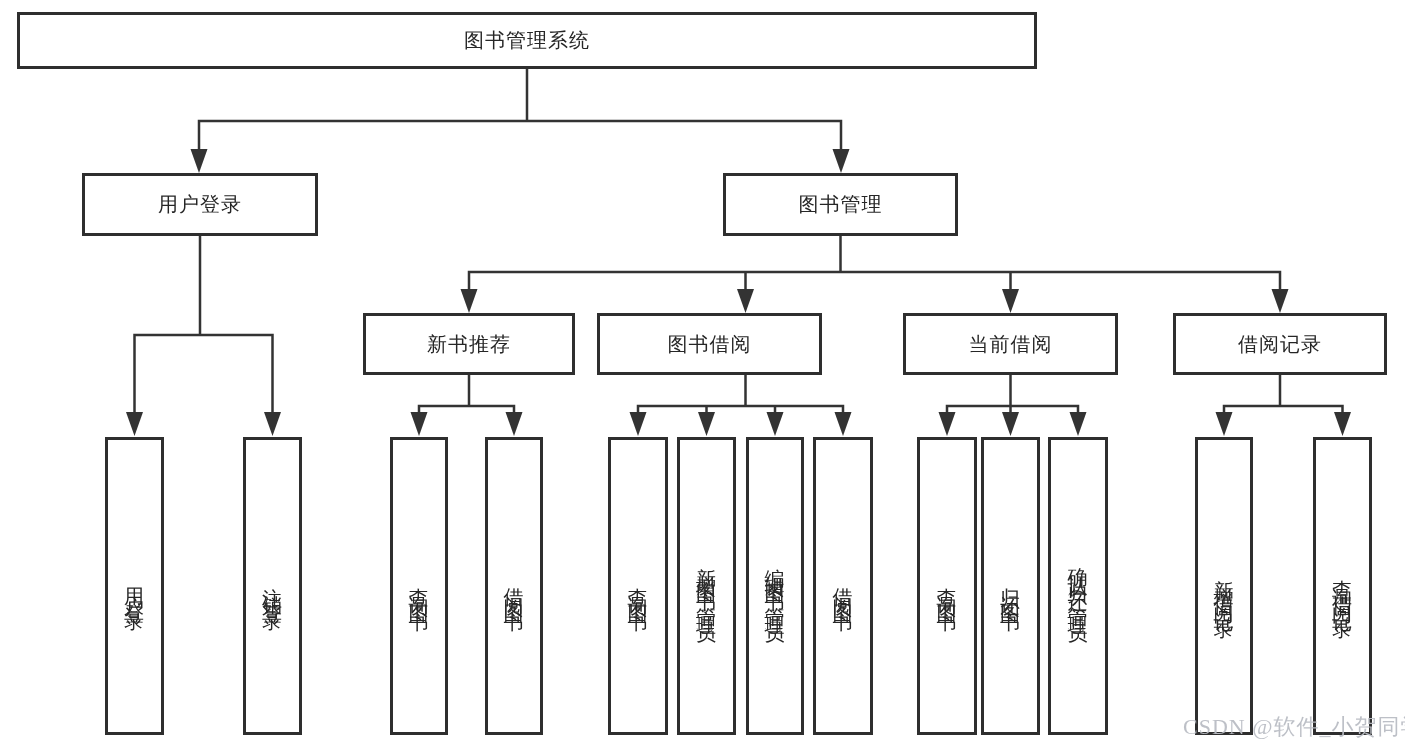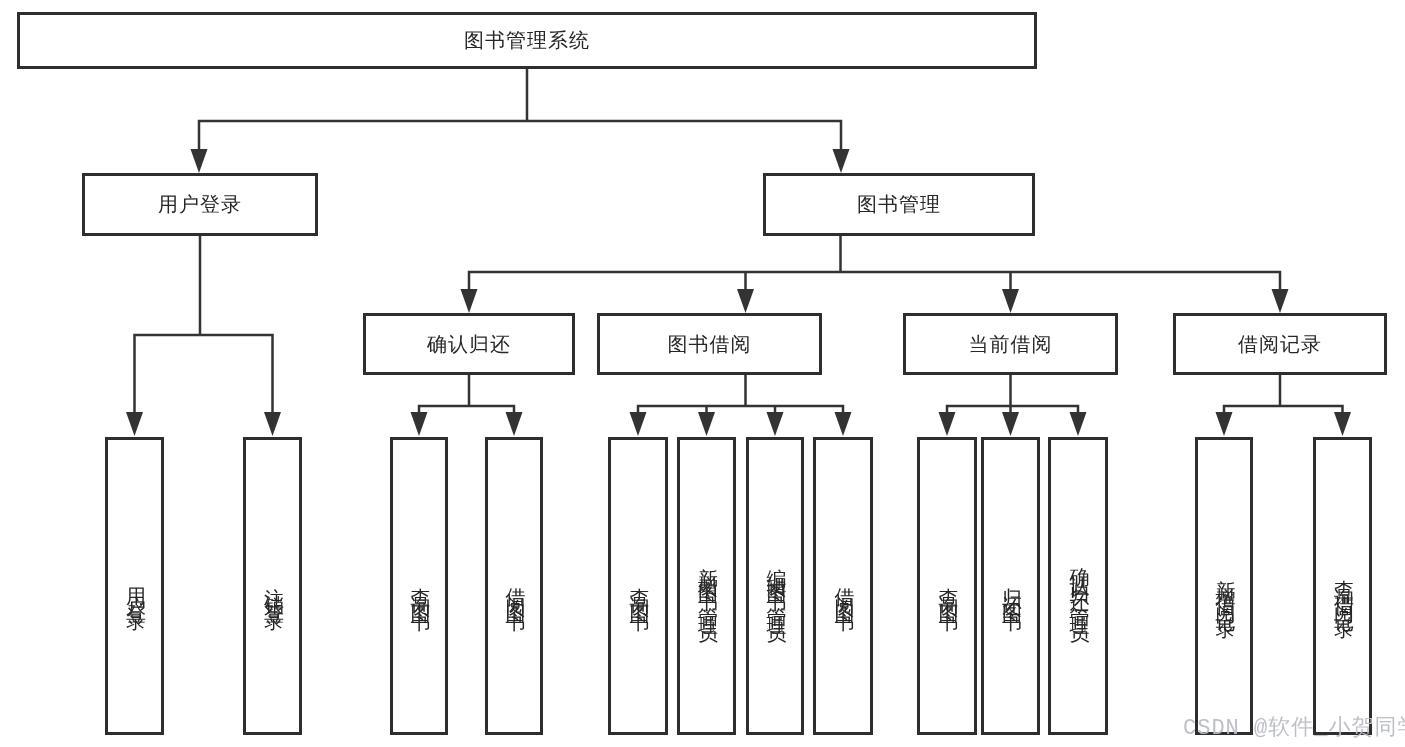--- a/index.html
+++ b/index.html
@@ -1,20 +1,20 @@
 <!DOCTYPE html>
 <html><head>
 <meta charset="utf-8">
 <style>
   html,body{margin:0;padding:0;background:#ffffff;}
   #canvas{
     position:relative;
     width:1405px;height:747px;
     background:#ffffff;
-    font-family:Liberation Mono, monospace;
+    font-family:Liberation Serif, serif;
     overflow:hidden;
   }
   #connectors{position:absolute;left:0;top:0;width:1405px;height:747px;}
   .box{
     position:absolute;
     box-sizing:border-box;
     border:3px solid #2e2e2e;
     background:#ffffff;
     display:flex;
     align-items:center;
@@ -100,23 +100,23 @@
       <polygon points="1002,412 1019,412 1010.5,436"></polygon>
       <polygon points="1069.5,412 1086.5,412 1078,436"></polygon>
       <polygon points="1215.5,412 1232.5,412 1224,436"></polygon>
       <polygon points="1334,412 1351,412 1342.5,436"></polygon>
     </g>
   </svg>
 
   <div class="box" style="left:17px;top:12px;width:1020px;height:57px;">图书管理系统</div>
 
   <div class="box" style="left:82px;top:173px;width:236px;height:63px;">用户登录</div>
-  <div class="box" style="left:723px;top:173px;width:272px;height:63px;margin-left:40px;">图书管理</div>
+  <div class="box" style="left:723px;top:173px;width:235px;height:63px;">图书管理</div>
 
-  <div class="box" style="left:363px;top:313px;width:212px;height:62px;">确认归还</div>
+  <div class="box" style="left:363px;top:313px;width:212px;height:62px;">新书推荐</div>
   <div class="box" style="left:597px;top:313px;width:225px;height:62px;">图书借阅</div>
   <div class="box" style="left:903px;top:313px;width:215px;height:62px;">当前借阅</div>
   <div class="box" style="left:1173px;top:313px;width:214px;height:62px;">借阅记录</div>
 
   <div class="box v-label" style="left:105px;top:437px;width:59px;height:298px;">用户登录</div>
   <div class="box v-label" style="left:243px;top:437px;width:59px;height:298px;">注销登录</div>
   <div class="box v-label" style="left:390px;top:437px;width:58px;height:298px;">查询图书</div>
   <div class="box v-label" style="left:485px;top:437px;width:58px;height:298px;">借阅图书</div>
   <div class="box v-label" style="left:608px;top:437px;width:60px;height:298px;">查询图书</div>
   <div class="box v-label" style="left:677px;top:437px;width:59px;height:298px;">新增图书（管理员）</div>

